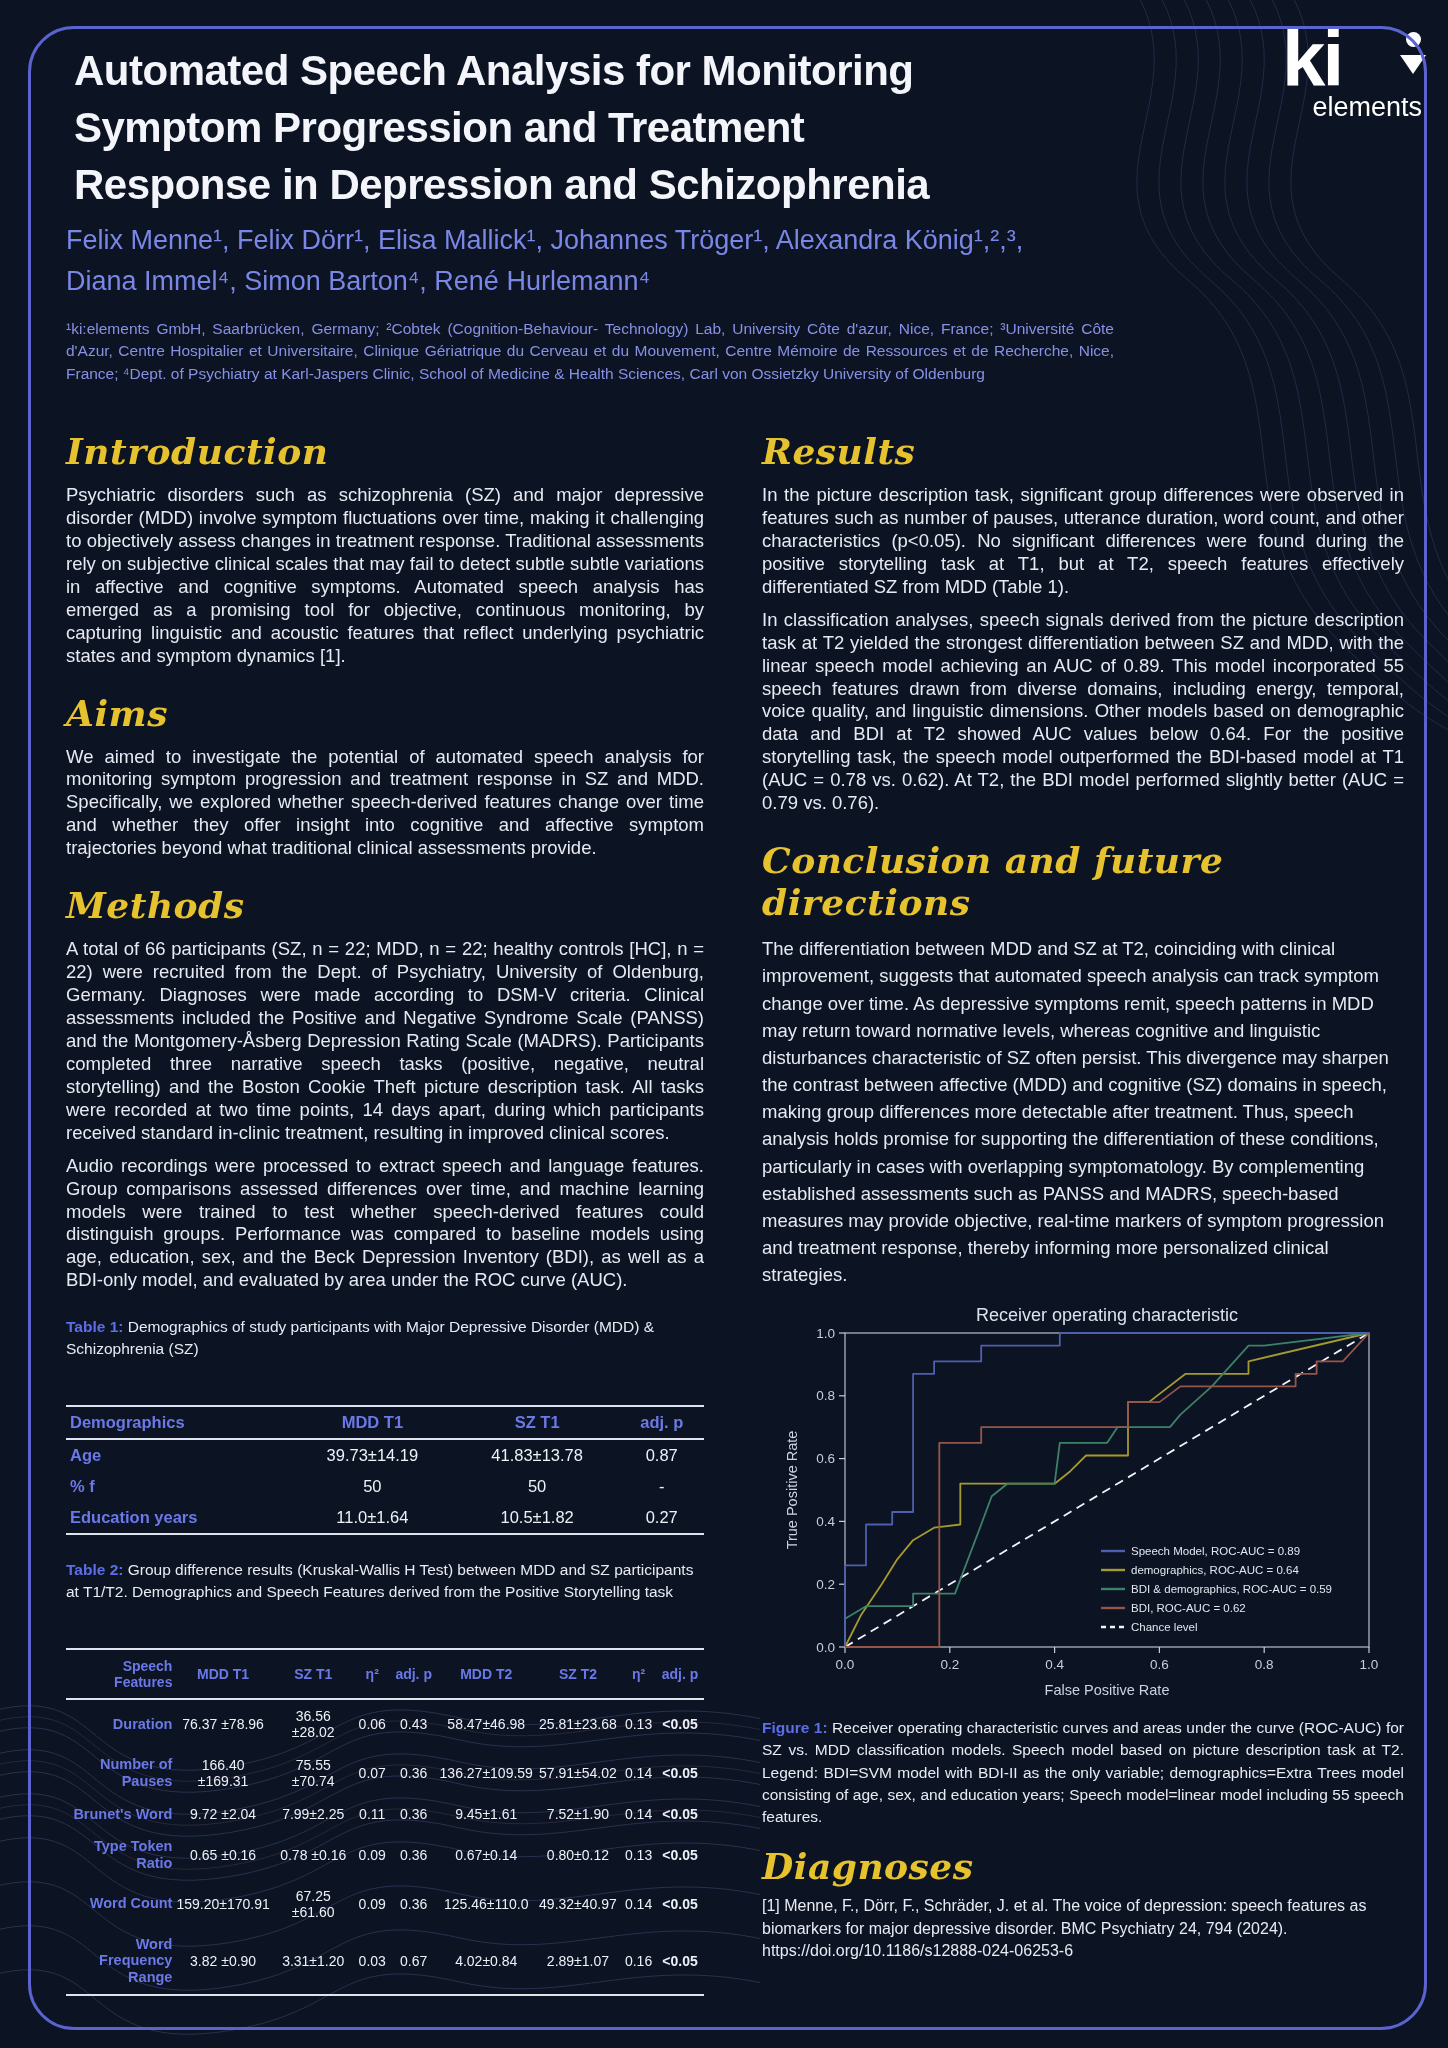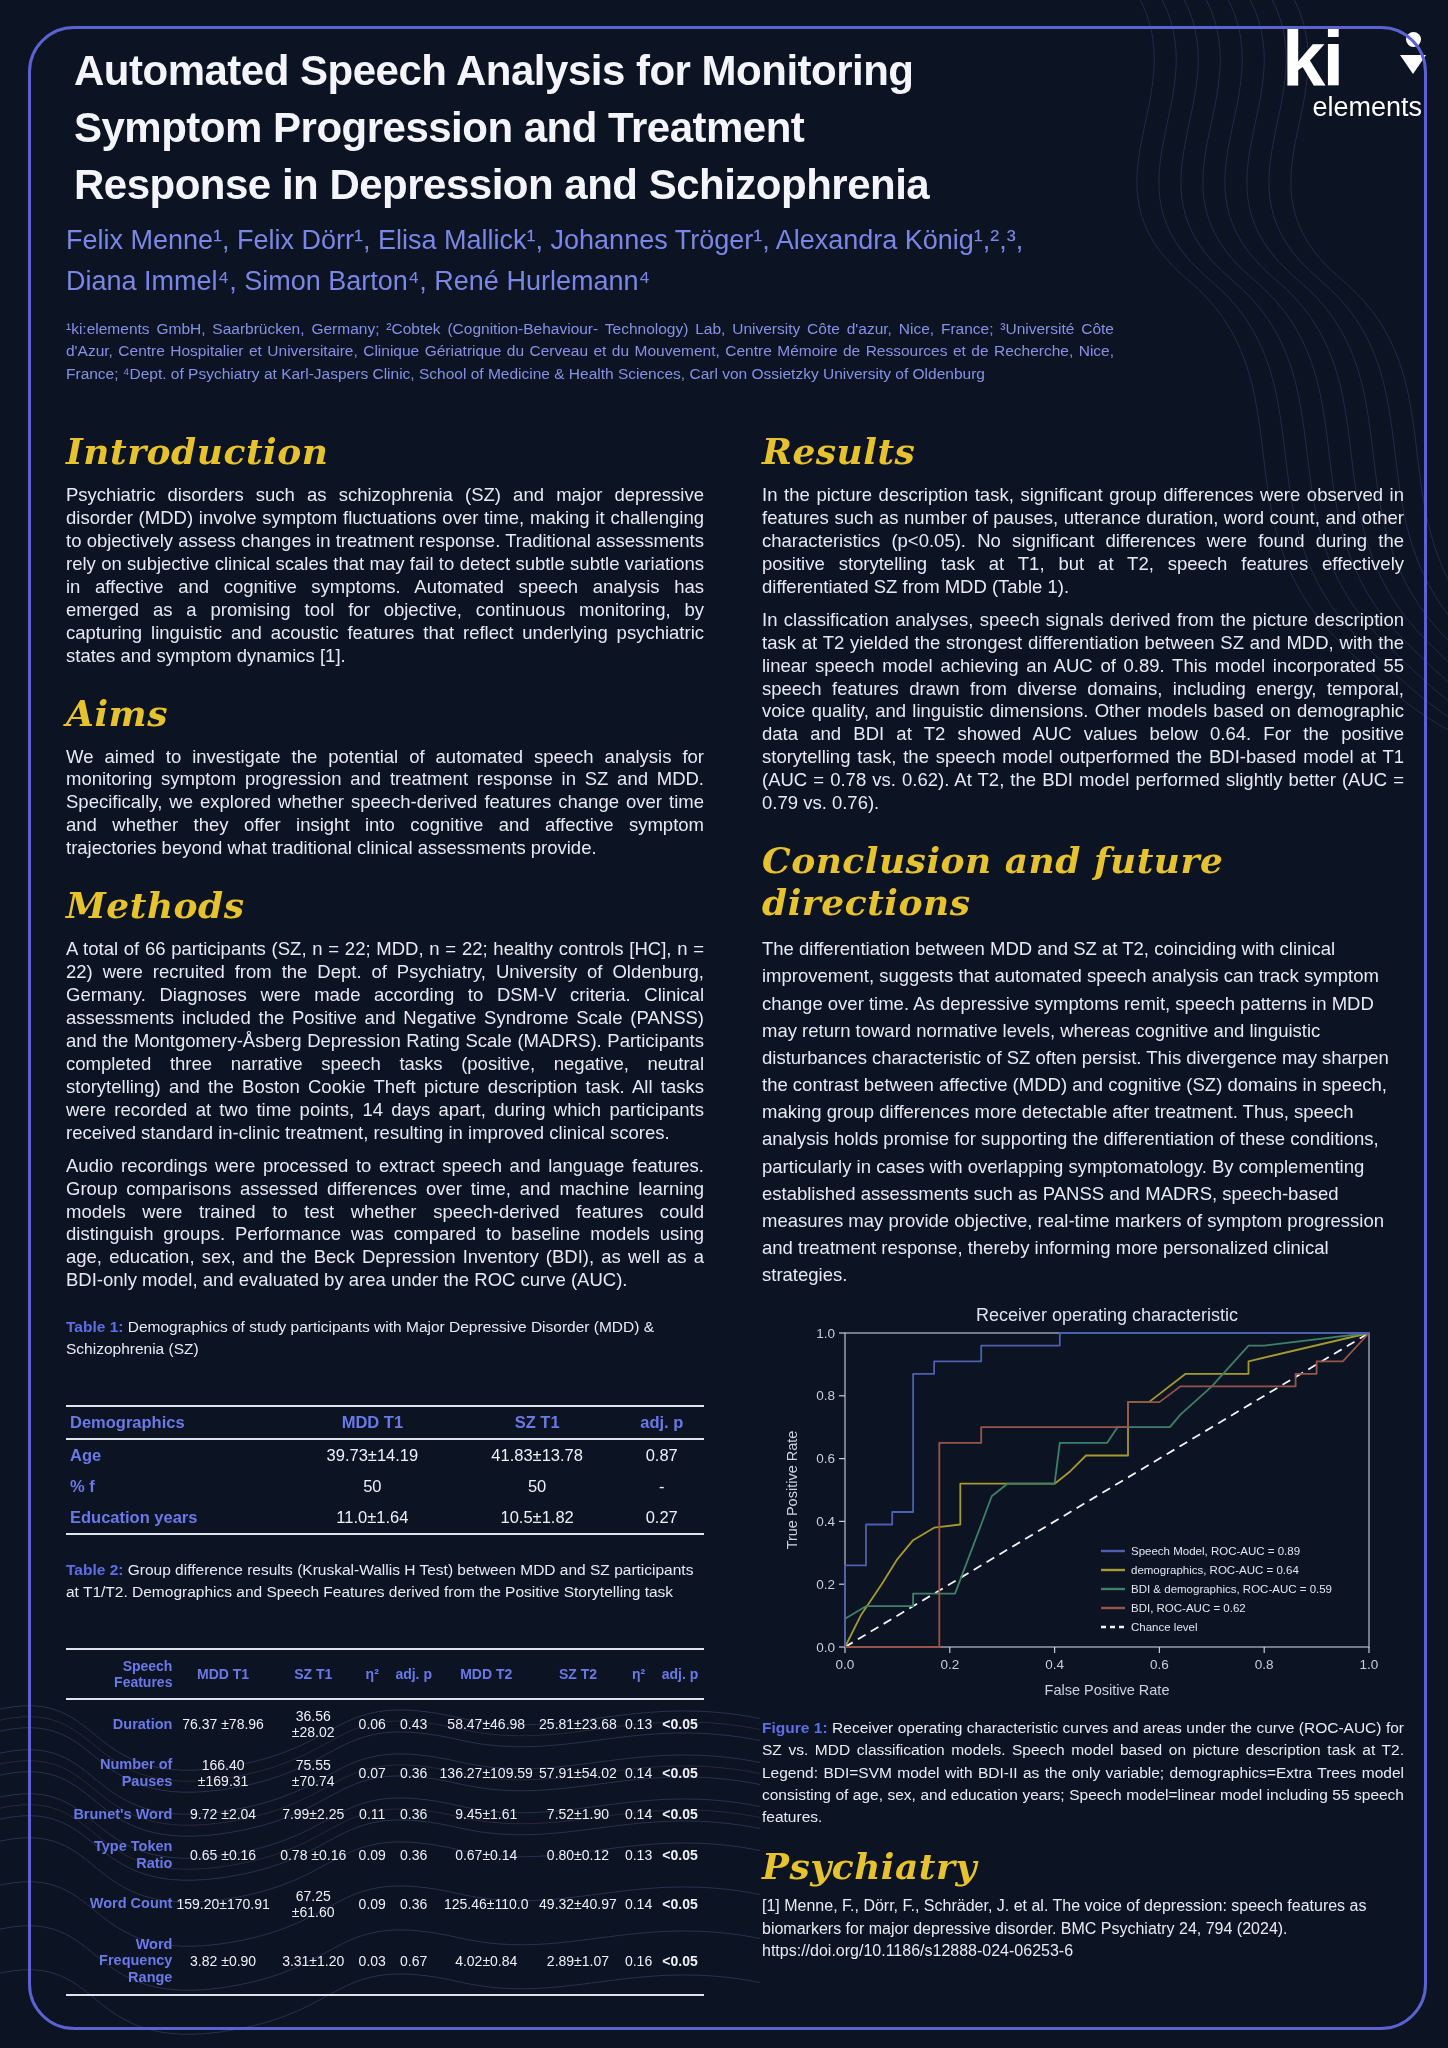--- a/index.html
+++ b/index.html
@@ -350,18 +350,18 @@
             <line x1="0" y1="57" x2="24" y2="57" stroke="#97554a"></line>
             <text x="30" y="61">BDI, ROC-AUC = 0.62</text>
             <line x1="0" y1="76" x2="24" y2="76" stroke="#f2f4f8" stroke-dasharray="5 4"></line>
             <text x="30" y="80">Chance level</text>
           </g>
         </svg>
       </div>
 
       <p class="fcap"><span class="tlabel">Figure 1:</span><span> Receiver operating characteristic curves and areas under the curve (ROC-AUC) for SZ vs. MDD classification models. Speech model  based on picture description task at T2. Legend: BDI=SVM model with BDI-II as the only variable; demographics=Extra Trees model consisting of age, sex, and education years; Speech model=linear model including 55 speech features.</span></p>
 
-      <h2 class="sect refh">Psychiatry</h2>
+      <h2 class="sect refh">Diagnoses</h2>
       <p class="ref">[1] Menne, F., Dörr, F., Schräder, J. et al. The voice of depression: speech features as biomarkers for major depressive disorder. BMC Psychiatry 24, 794 (2024). https://doi.org/10.1186/s12888-024-06253-6</p>
     </div>
 
   </div>
 </div>
 
 </body></html>

